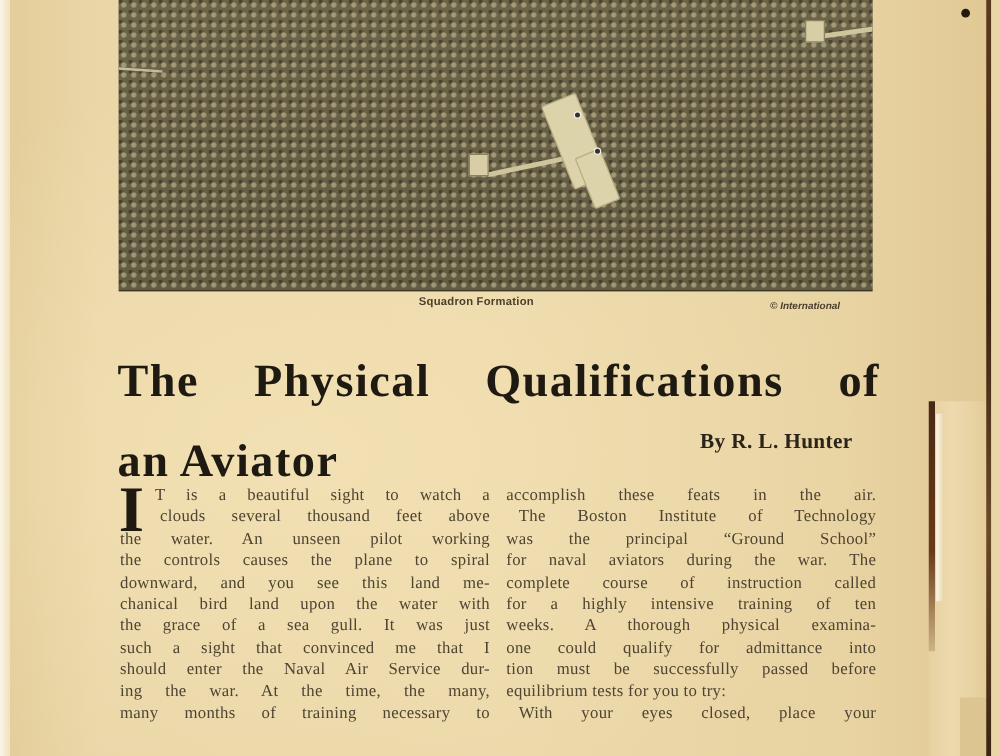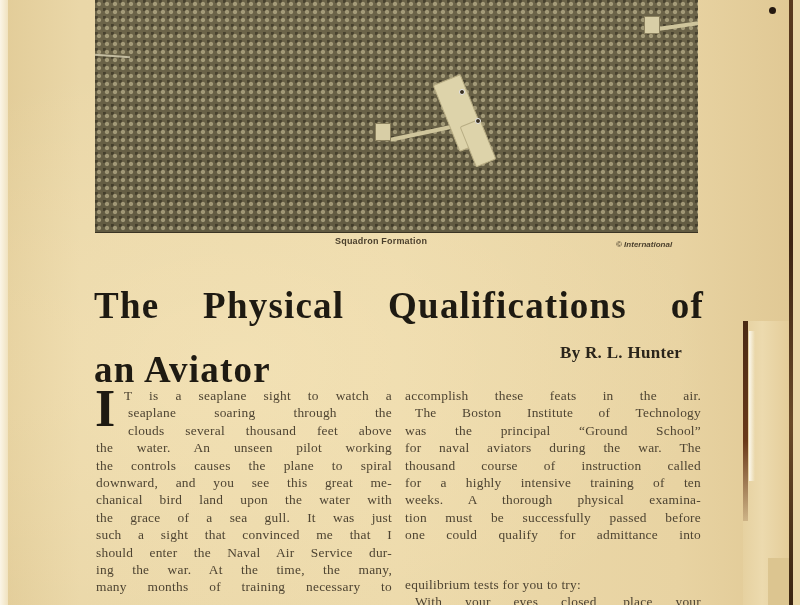--- a/index.html
+++ b/index.html
@@ -127,21 +127,21 @@
       position: absolute; top: 387px; width: 296px;
       font-size: 13.4px; line-height: 17.4px; color: #4e4432;
       letter-spacing: 0.25px;
     }
     .col-left { left: 96px; }
     .col-right { left: 405px; }
     .line {
       display: block; white-space: nowrap; text-align: justify; text-align-last: justify;
       height: 17.4px; overflow: hidden;
     }
-    .line.last { text-align-last: left; margin-top: 32px; }
+    .line.last { text-align-last: left; }
     .line.indent { padding-left: 32px; }
     .line.para { padding-left: 10px; }
     .dropcap {
       position: absolute; left: -1px; top: 2px;
       font-size: 52px; line-height: 40px; font-weight: bold; color: #1e1a12;
     }
     .dropcap-line { padding-left: 28px; }
   </style>
 </head>
 <body>
@@ -170,44 +170,43 @@
   <div class="caption">Squadron Formation</div>
 
   <h1 class="title">
     <span class="l1">The Physical Qualifications of</span>
     <span class="l2">an Aviator</span>
   </h1>
   <div class="byline">By R. L. Hunter</div>
 
   <div class="col col-left">
     <span class="dropcap">I</span>
-    <span class="line dropcap-line">T is a seaplane sight to watch a</span>
-    <span class="line indent">seaplane soaring through the</span>
+    <span class="line dropcap-line">T is a beautiful sight to watch a</span>
     <span class="line indent">clouds several thousand feet above</span>
     <span class="line">the water. An unseen pilot working</span>
     <span class="line">the controls causes the plane to spiral</span>
-    <span class="line">downward, and you see this great me-</span>
+    <span class="line">downward, and you see this land me-</span>
     <span class="line">chanical bird land upon the water with</span>
     <span class="line">the grace of a sea gull. It was just</span>
     <span class="line">such a sight that convinced me that I</span>
     <span class="line">should enter the Naval Air Service dur-</span>
     <span class="line">ing the war. At the time, the many,</span>
     <span class="line">many months of training necessary to</span>
   </div>
 
   <div class="col col-right">
     <span class="line">accomplish these feats in the air.</span>
     <span class="line para">The Boston Institute of Technology</span>
     <span class="line">was the principal “Ground School”</span>
     <span class="line">for naval aviators during the war. The</span>
-    <span class="line">thousand course of instruction called</span>
+    <span class="line">complete course of instruction called</span>
     <span class="line">for a highly intensive training of ten</span>
     <span class="line">weeks. A thorough physical examina-</span>
+    <span class="line">one could qualify for admittance into</span>
     <span class="line">tion must be successfully passed before</span>
-    <span class="line">one could qualify for admittance into</span>
     <span class="line last">equilibrium tests for you to try:</span>
     <span class="line para">With your eyes closed, place your</span>
   </div>
 
   <div class="binding-dot"></div>
   <div class="tab-flap">
     <div class="edge"></div>
     <div class="shine"></div>
     <div class="fold"></div>
   </div>

